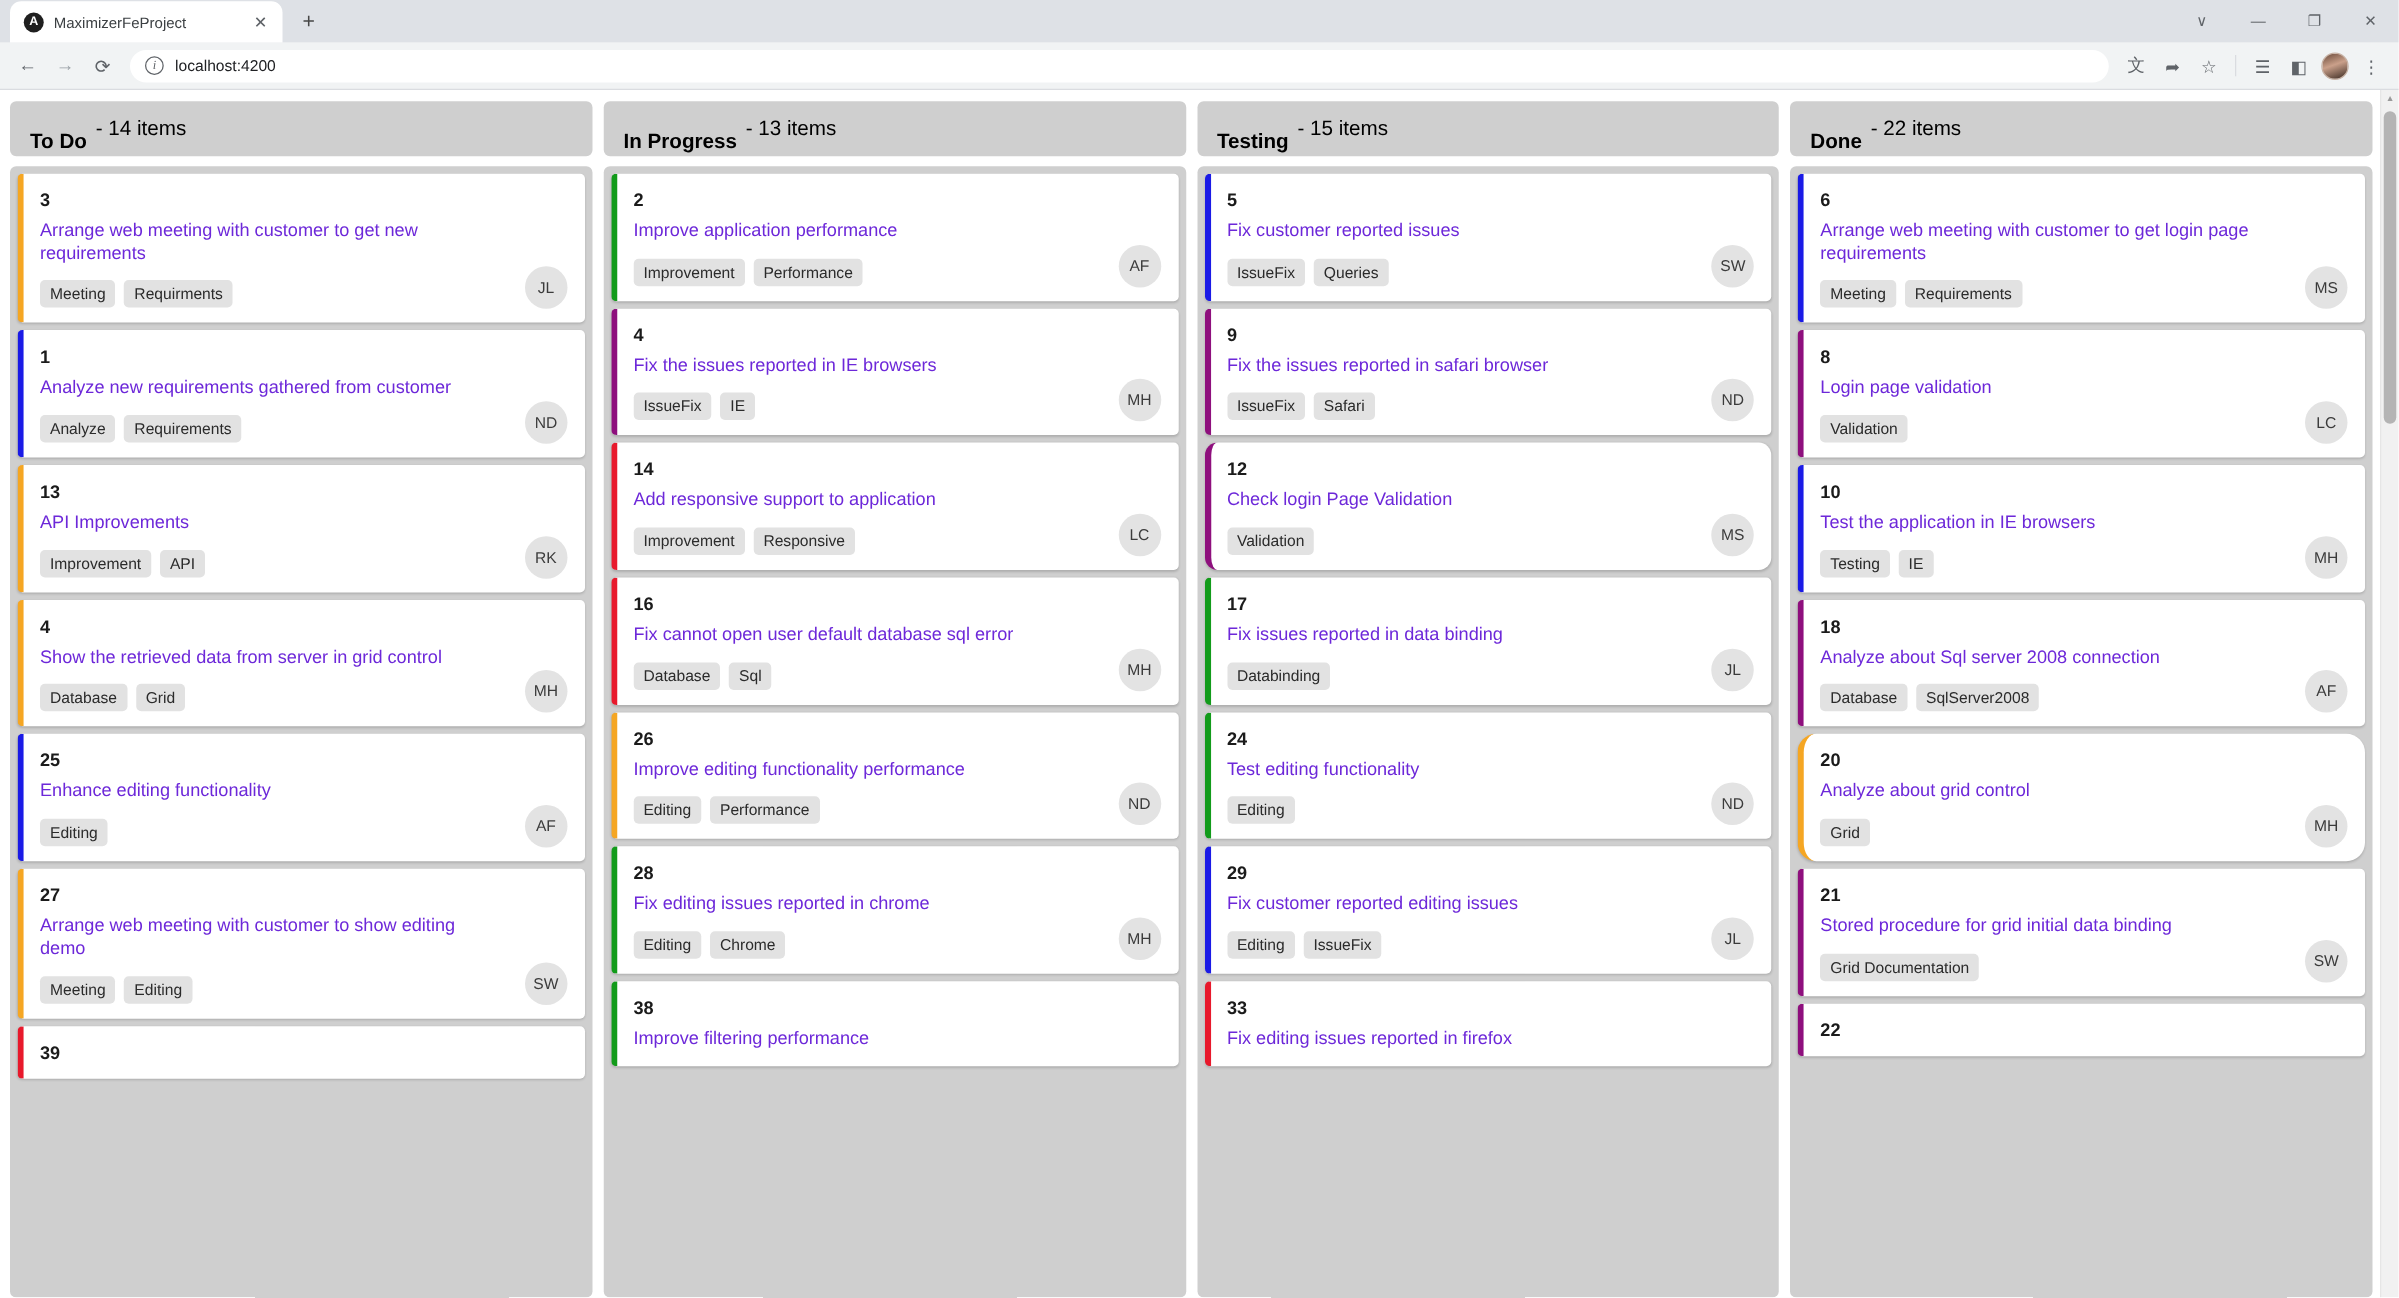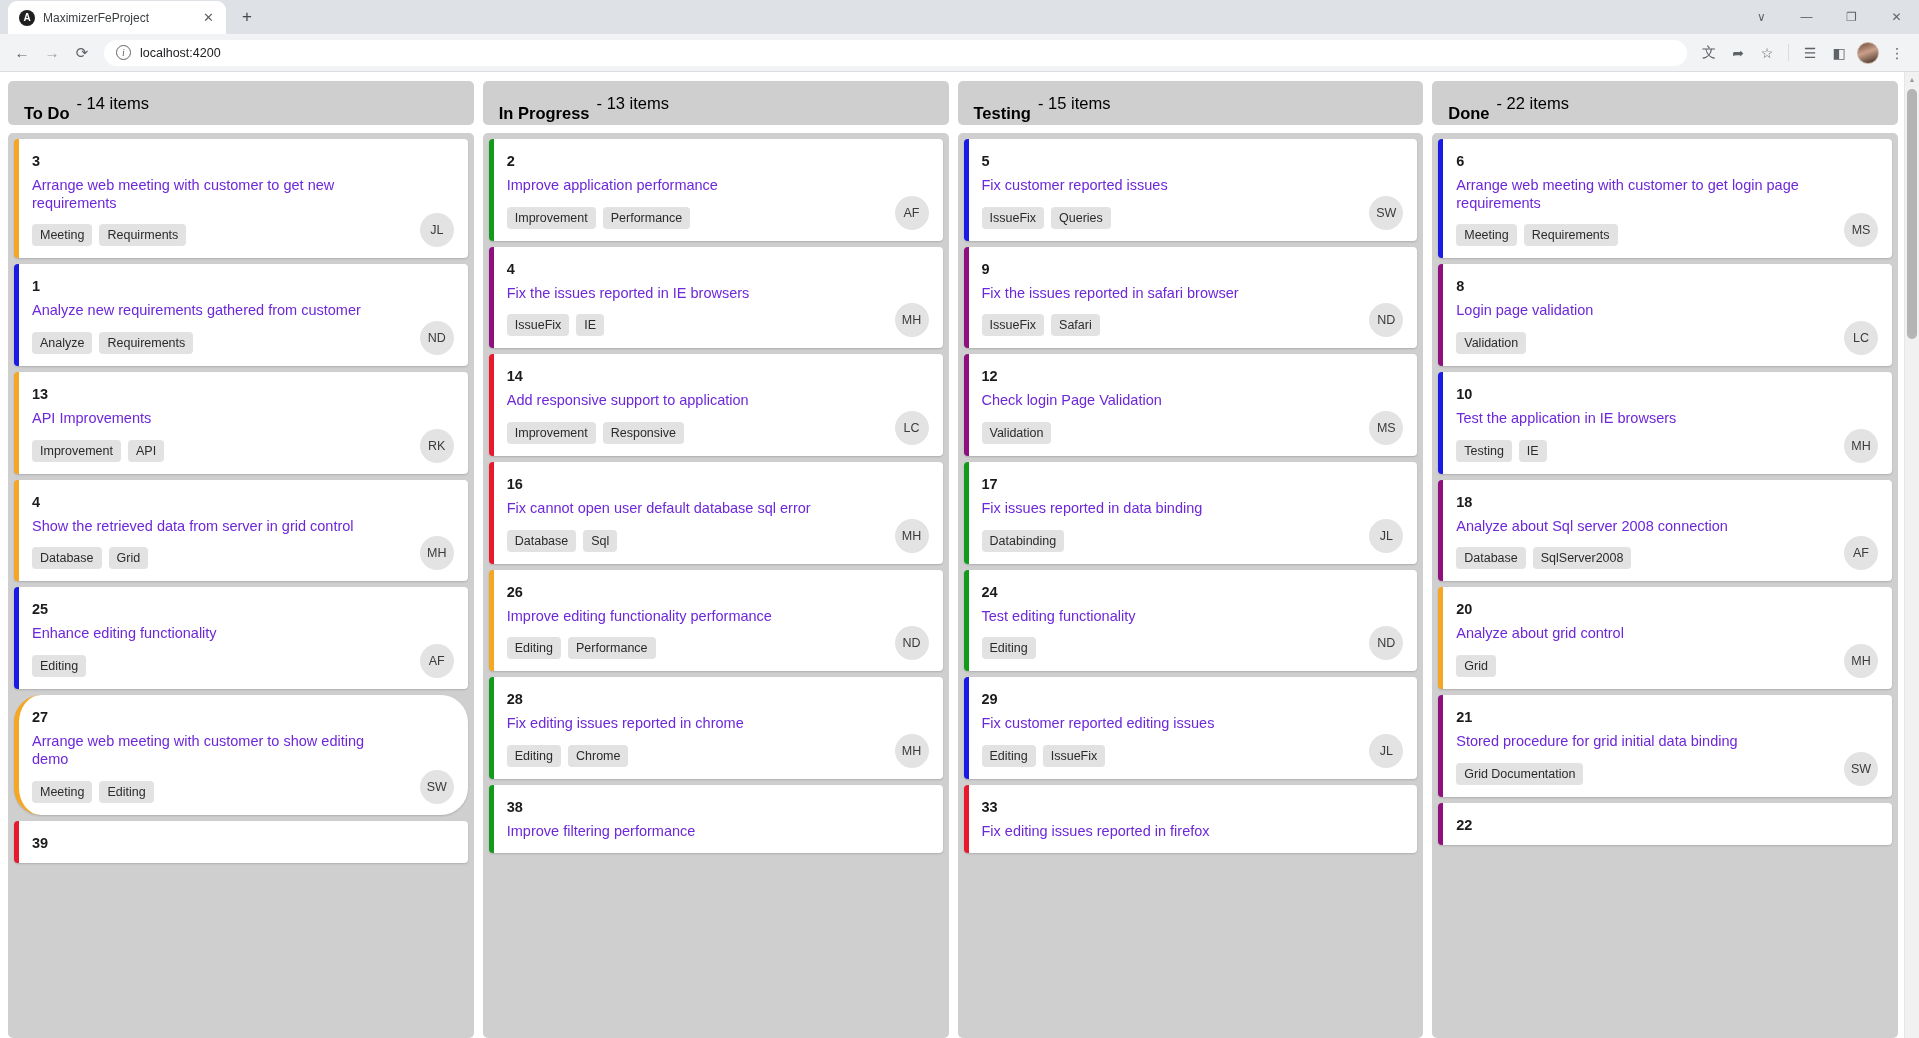--- a/index.html
+++ b/index.html
@@ -244,21 +244,21 @@
               <div class="card-avatar">MH</div>
             </div>
             <div class="card" style="border-left-color: rgb(26, 26, 230);">
               <div class="card-id">25</div>
               <div class="card-title">Enhance editing functionality</div>
               <div class="card-foot">
                 <span class="tag">Editing</span>
               </div>
               <div class="card-avatar">AF</div>
             </div>
-            <div class="card" style="border-left-color: rgb(245, 166, 35); border-radius: 27px;">
+            <div class="card" style="border-left-color: rgb(245, 166, 35);">
               <div class="card-id">27</div>
               <div class="card-title">Arrange web meeting with customer to show editing demo</div>
               <div class="card-foot">
                 <span class="tag">Meeting</span>
                 <span class="tag">Editing</span>
               </div>
               <div class="card-avatar">SW</div>
             </div>
             <div class="card" style="border-left-color: rgb(232, 25, 44);">
               <div class="card-id">39</div>
@@ -348,21 +348,21 @@
             </div>
             <div class="card" style="border-left-color: rgb(142, 15, 125);">
               <div class="card-id">9</div>
               <div class="card-title">Fix the issues reported in safari browser</div>
               <div class="card-foot">
                 <span class="tag">IssueFix</span>
                 <span class="tag">Safari</span>
               </div>
               <div class="card-avatar">ND</div>
             </div>
-            <div class="card" style="border-left-color: rgb(142, 15, 125);">
+            <div class="card" style="border-left-color: rgb(142, 15, 125); border-radius: 10px;">
               <div class="card-id">12</div>
               <div class="card-title">Check login Page Validation</div>
               <div class="card-foot">
                 <span class="tag">Validation</span>
               </div>
               <div class="card-avatar">MS</div>
             </div>
             <div class="card" style="border-left-color: rgb(18, 155, 26);">
               <div class="card-id">17</div>
               <div class="card-title">Fix issues reported in data binding</div>
@@ -428,21 +428,21 @@
             </div>
             <div class="card" style="border-left-color: rgb(142, 15, 125);">
               <div class="card-id">18</div>
               <div class="card-title">Analyze about Sql server 2008 connection</div>
               <div class="card-foot">
                 <span class="tag">Database</span>
                 <span class="tag">SqlServer2008</span>
               </div>
               <div class="card-avatar">AF</div>
             </div>
-            <div class="card" style="border-left-color: rgb(245, 166, 35);">
+            <div class="card" style="border-left-color: rgb(245, 166, 35); border-radius: 15px;">
               <div class="card-id">20</div>
               <div class="card-title">Analyze about grid control</div>
               <div class="card-foot">
                 <span class="tag">Grid</span>
               </div>
               <div class="card-avatar">MH</div>
             </div>
             <div class="card" style="border-left-color: rgb(142, 15, 125);">
               <div class="card-id">21</div>
               <div class="card-title">Stored procedure for grid initial data binding</div>

